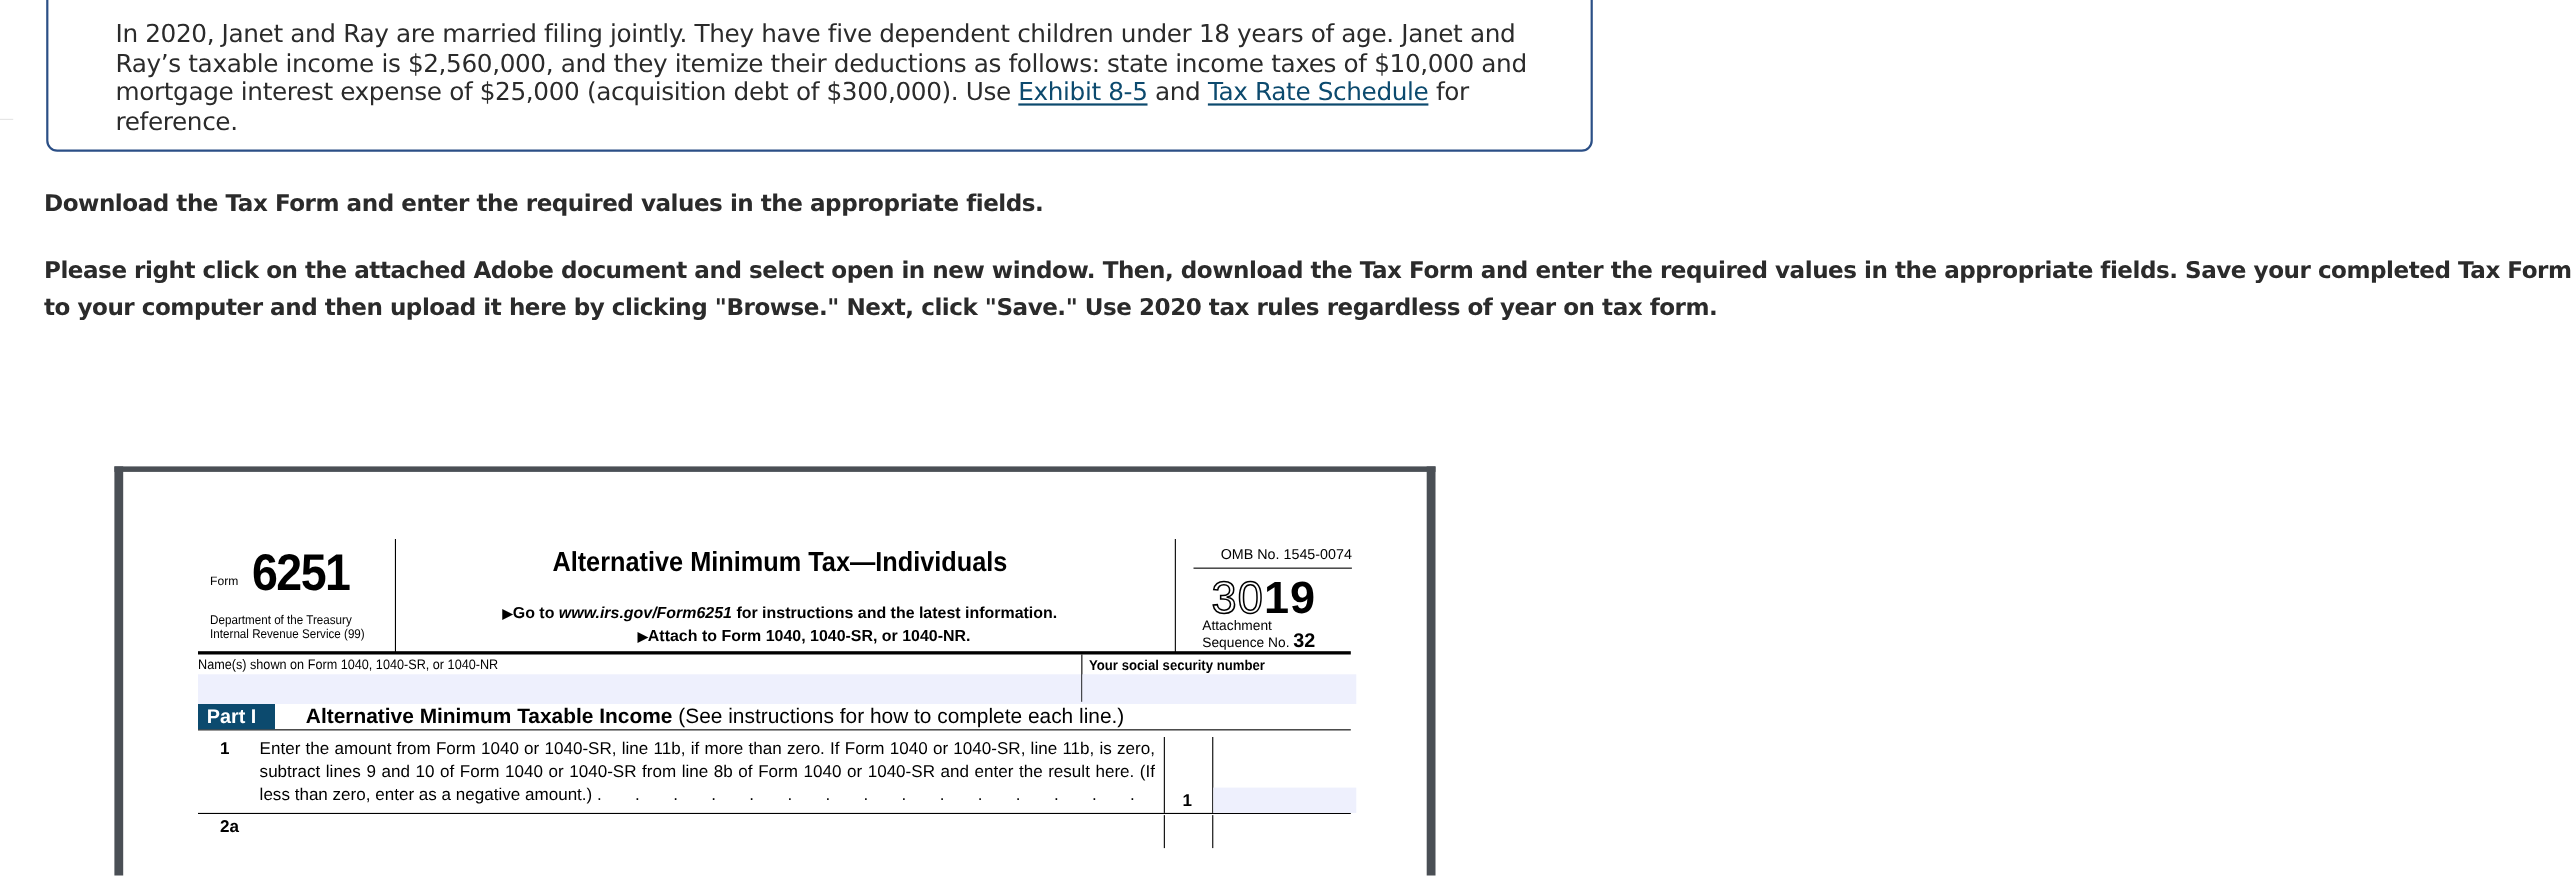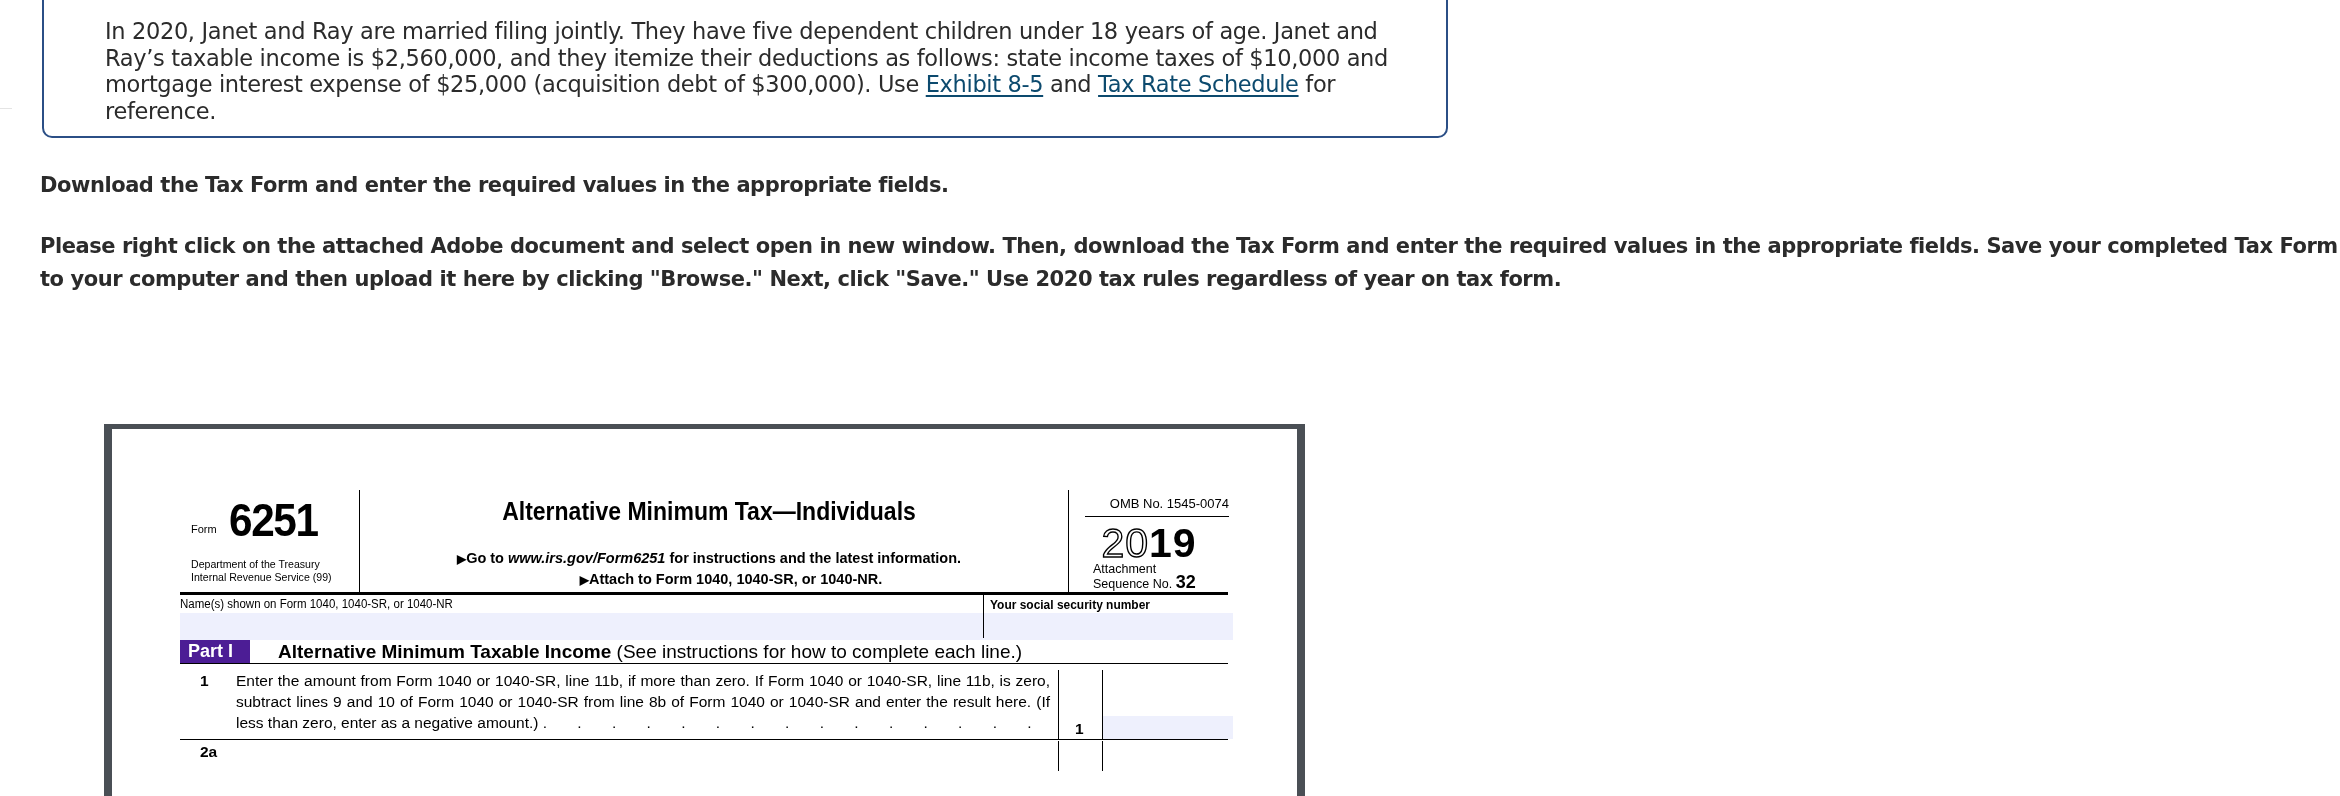--- a/index.html
+++ b/index.html
@@ -46,21 +46,21 @@
   .hdr-rule { position:absolute; left:0; top:102px; width:1048px; height:2.5px; background:#000; }
 
   .names-row { position:absolute; left:0; top:105px; width:1048px; height:43px; border-bottom:1.5px solid #000; }
   .names-label { position:absolute; left:0; top:2px; font-size:12.5px; transform:scaleX(0.92); transform-origin:left; }
   .names-input { position:absolute; left:0; top:18px; width:803px; height:25px; background:#eef0fd; border:none; }
   .ssn-cell { position:absolute; left:803px; top:0; width:245px; height:43px; border-left:1px solid #000; }
   .ssn-label { position:absolute; left:6px; top:2px; font-size:13px; font-weight:bold; transform:scaleX(0.92); transform-origin:left; white-space:nowrap; }
   .ssn-input { position:absolute; left:0; top:18px; width:245px; height:25px; background:#eef0fd; border:none; }
 
   .part-row { position:absolute; left:0; top:150px; width:1048px; height:23px; border-bottom:1.5px solid #000; }
-  .part-tag { position:absolute; left:0; top:0; width:70px; height:23px; background:#4c1d95; color:#fff;
+  .part-tag { position:absolute; left:0; top:0; width:70px; height:23px; background:#0c4a6e; color:#fff;
               font-size:18px; font-weight:bold; line-height:23px; padding-left:8px; box-sizing:border-box; }
   .part-title { position:absolute; left:98px; top:0; font-size:19px; line-height:23px; white-space:nowrap; }
   .part-title b { font-weight:bold; }
 
   .line { position:absolute; left:0; width:1048px; font-size:15.5px; line-height:21px; }
   .line-num { position:absolute; left:20px; top:0; font-weight:bold; }
   .line-text { position:absolute; left:56px; top:0; width:814px; text-align:justify; }
   .dots { letter-spacing:13px; }
   .line-box-num { position:absolute; left:878px; width:44px; border-left:1px solid #000; height:100%; box-sizing:border-box; }
   .line-box-num span { position:absolute; left:16px; bottom:0; font-weight:bold; }
@@ -94,21 +94,21 @@
         <div>Internal Revenue Service (99)</div>
       </div>
     </div>
     <div class="hdr-mid">
       <div class="main-title">Alternative Minimum Tax—Individuals</div>
       <div class="sub1"><span class="tri">▶</span><span>Go to </span><i>www.irs.gov/Form6251</i><span> for instructions and the latest information.</span></div>
       <div class="sub2"><span class="tri">▶</span><span>Attach to Form 1040, 1040-SR, or 1040-NR.</span></div>
     </div>
     <div class="hdr-right">
       <div class="omb">OMB No. 1545-0074</div>
-      <div class="year"><span class="outline">20</span><span>19</span></div>
+      <div class="year"><span class="outline">30</span><span>19</span></div>
       <div class="attach">
         <div>Attachment</div>
         <div><span>Sequence No.</span> <b>32</b></div>
       </div>
     </div>
     <div class="hdr-rule"></div>
   </div>
 
   <div class="names-row">
     <span class="names-label">Name(s) shown on Form 1040, 1040-SR, or 1040-NR</span>

